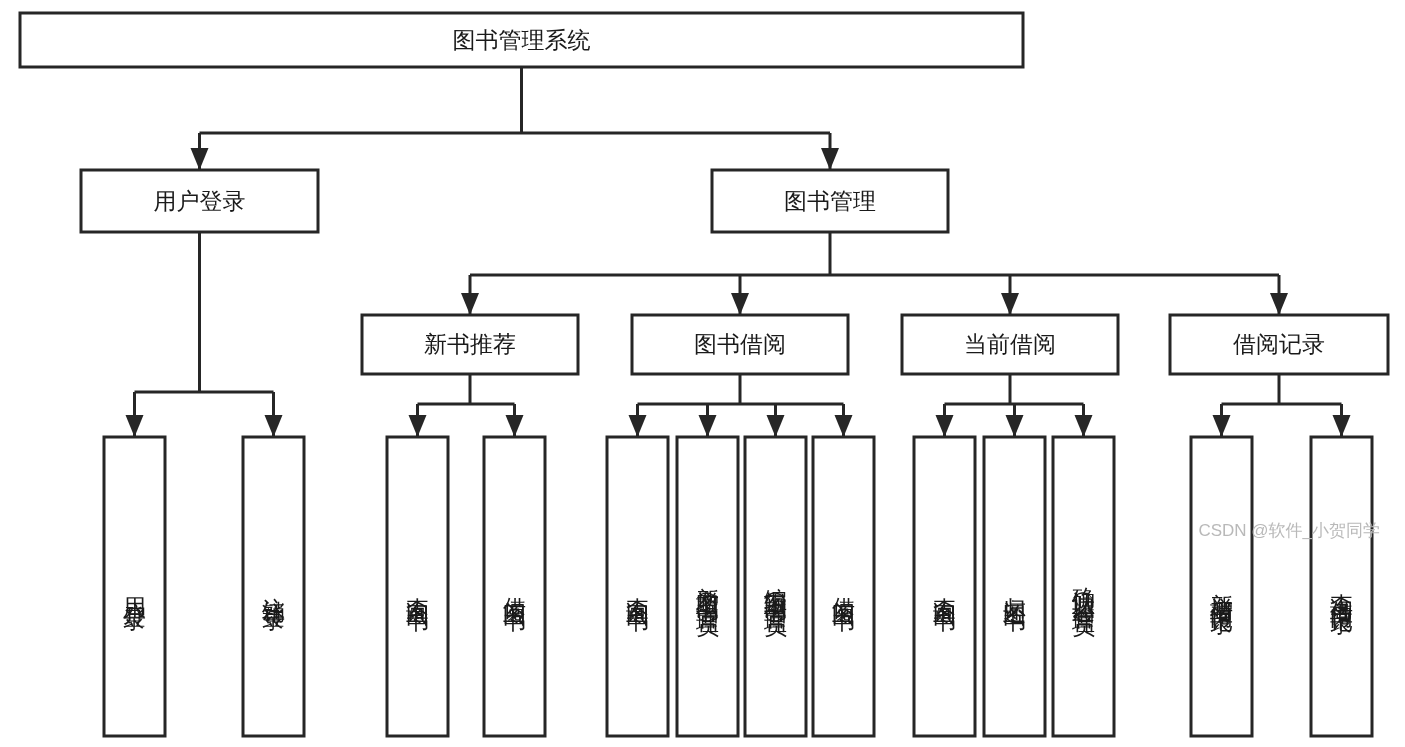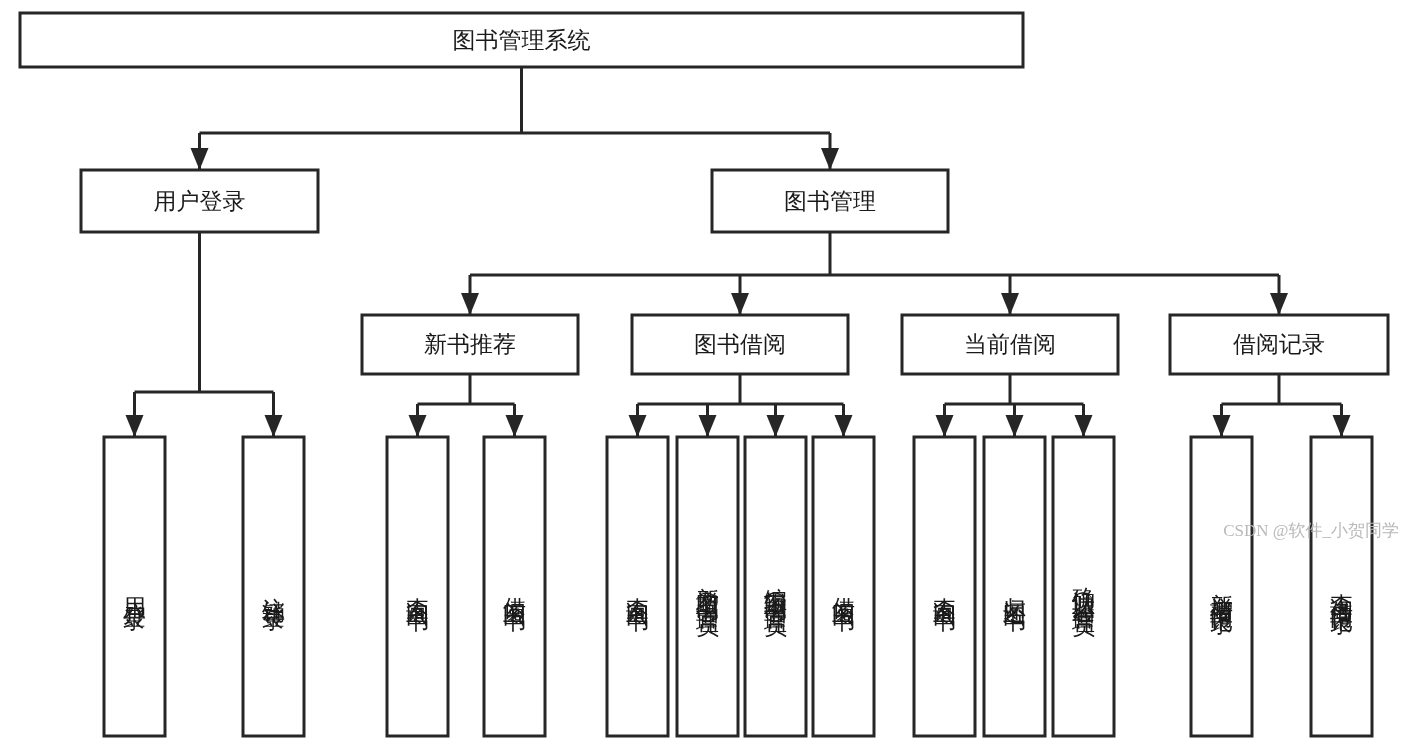--- a/index.html
+++ b/index.html
@@ -10,22 +10,22 @@
   .bx{fill:#ffffff;stroke:#262626;stroke-width:3;}
   .lnk{stroke:#262626;stroke-width:3;fill:none;}
   .arrowhead{fill:#262626;stroke:none;}
   .lbl{fill:#1a1a1a;font-family:"DejaVu Sans","Liberation Sans",sans-serif;
        font-size:23px;text-anchor:middle;dominant-baseline:middle;}
   .vlbl{position:absolute;writing-mode:vertical-rl;text-orientation:upright;
         font-family:"DejaVu Sans","Liberation Sans",sans-serif;
         font-size:23px;color:#1a1a1a;line-height:1;letter-spacing:4px;
         display:flex;align-items:center;justify-content:center;
         white-space:nowrap;pointer-events:none;}
-  .watermark{position:absolute;right:6px;bottom:4px;font-size:17px;
-             color:#b9b9b9;font-family:Liberation Serif, serif;
+  .watermark{position:absolute;right:25px;bottom:4px;font-size:17px;
+             color:#b9b9b9;font-family:Liberation Sans, sans-serif;
              white-space:nowrap;}
 </style>
 </head>
 <body>
 
 <div id="stage">
 
   <svg class="diagram" viewBox="0 0 1405 747">
     <g id="links">
         <line x1="521.5" y1="67" x2="521.5" y2="133" class="lnk"></line>

